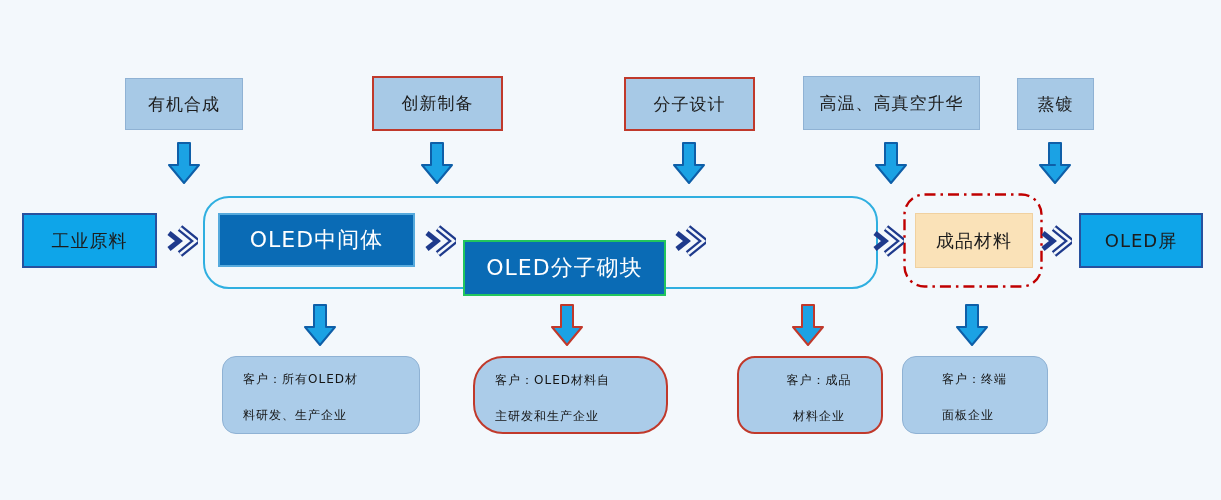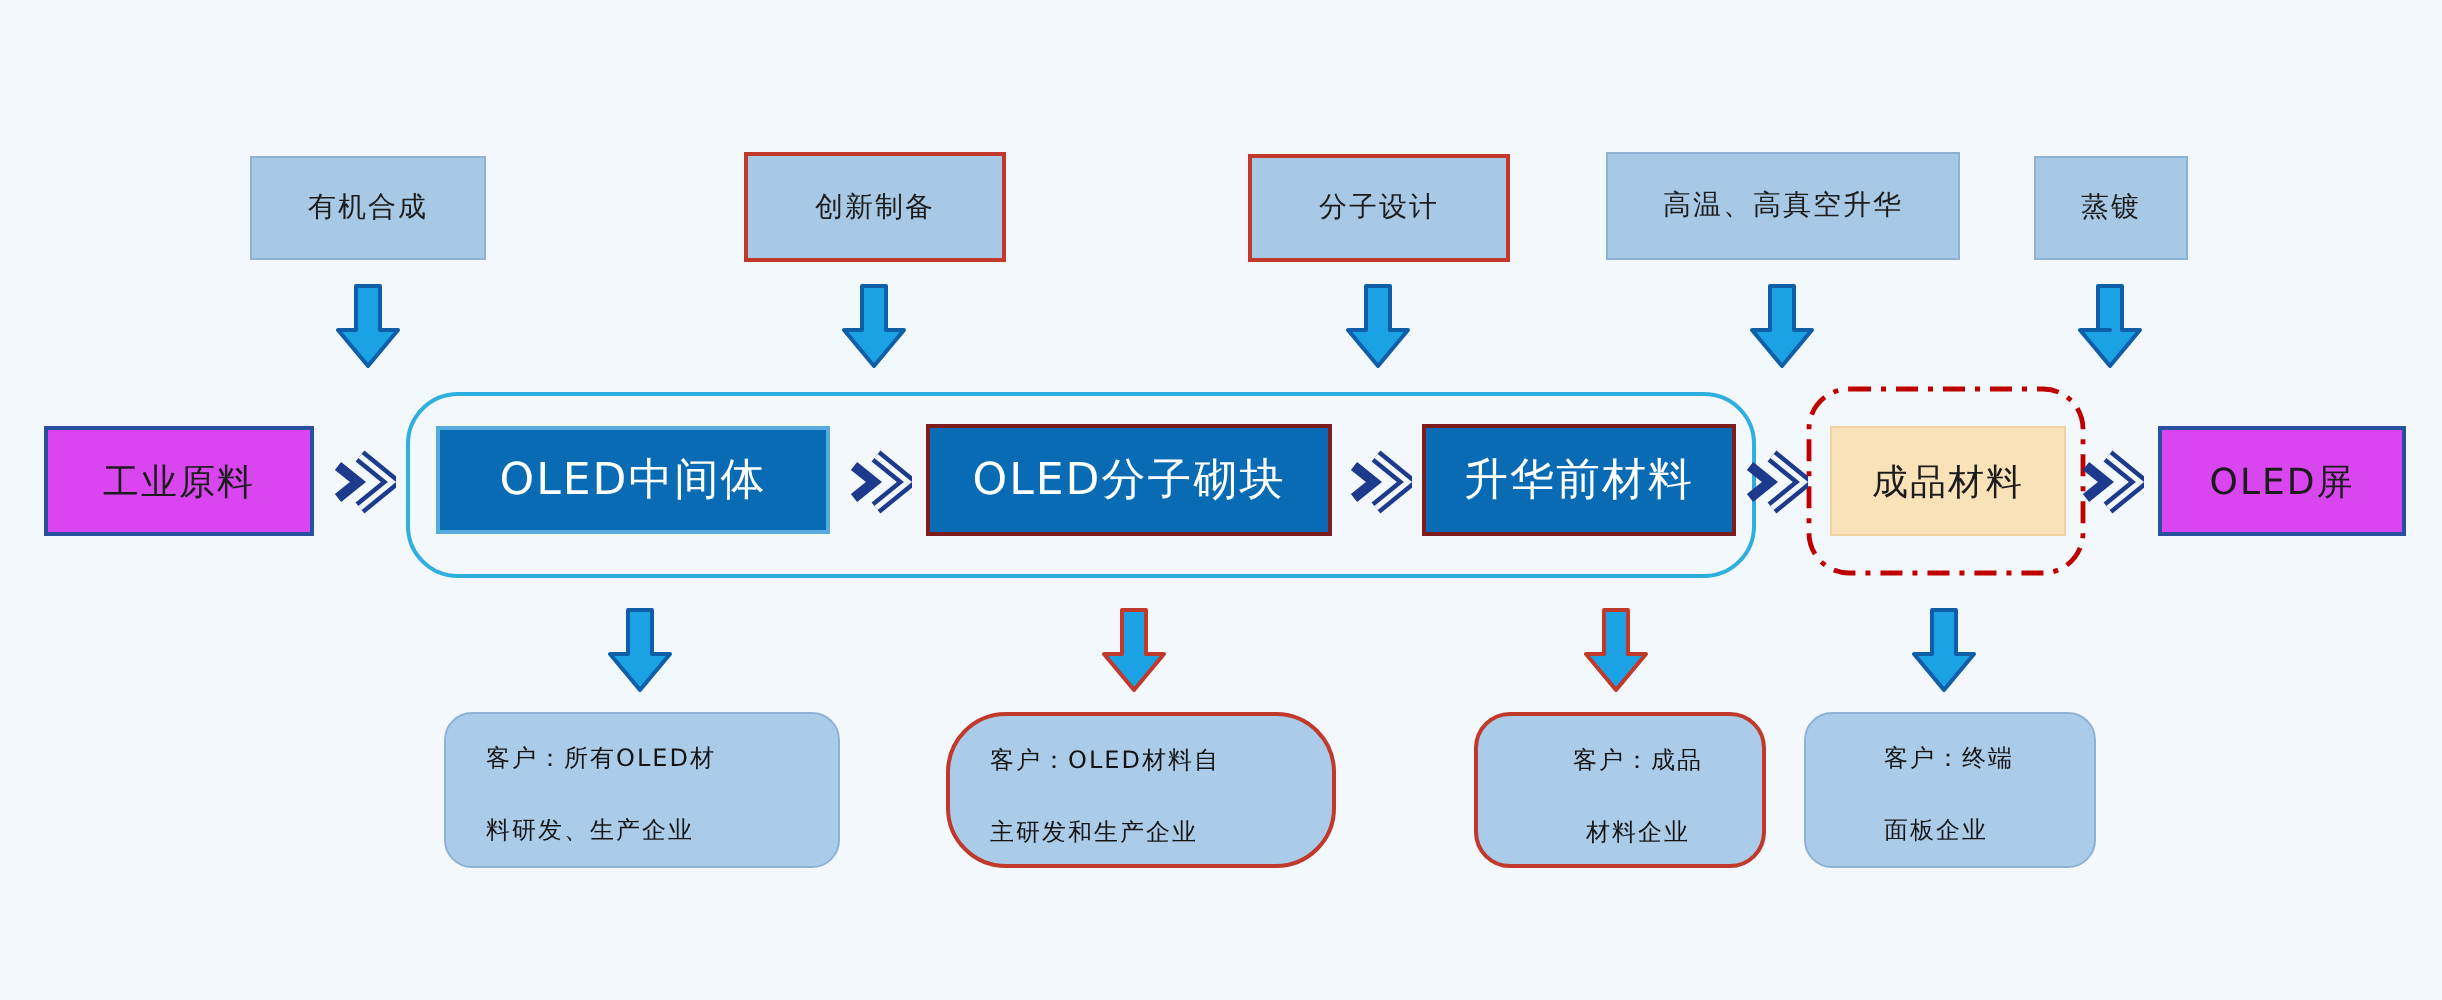--- a/index.html
+++ b/index.html
@@ -10,45 +10,46 @@
   .stage{
     position:relative;
     width:1221px;height:500px;
     background:#f3f8fc;
     overflow:hidden;
   }
   .node{
     position:absolute;
     display:flex;align-items:center;justify-content:center;
     box-sizing:border-box;
-    font-size:14px;
+    font-size:17px;
     color:#1c1c1c;
     letter-spacing:1px;
     white-space:nowrap;
   }
   .box-lt{
     background:#a7c9e6;
     border:1px solid #8fb2d4;
   }
   .red-b{
     border:2px solid #c0392b;
   }
   .box-dk{
     background:#0a6bb5;
     color:#ffffff;
     font-size:22px;
   }
   .blue-b{
     border:2px solid #56aadd;
   }
   .red-b2{
-    border:2px solid #7f1d1d;
+    border:2px solid #22c55e;
+    margin-top:28px;
   }
   .box-wh{
-    background:#d946ef;
+    background:#0ea5e9;
     border:2px solid #27519e;
     font-size:18px;
   }
   .box-or{
     background:#fae2b8;
     border:1px solid #f0d1a0;
     font-size:18px;
   }
   .chain-frame{
     position:absolute;
@@ -106,21 +107,20 @@
   <svg class="abs" style="left:903px;top:193px;" width="140" height="95" viewBox="0 0 140 95">
     <rect x="1.5" y="1.5" width="137" height="92" rx="20" fill="none" stroke="#c00000" stroke-width="2.4" stroke-dasharray="11 5 2.5 5"></rect>
   </svg>
 
   <div class="node box-wh" style="left:22px;top:213px;width:135px;height:55px;">工业原料</div>
 
   <div class="node box-dk blue-b" style="left:218px;top:213px;width:197px;height:54px;">OLED中间体</div>
 
   <div class="node box-dk red-b2" style="left:463px;top:212px;width:203px;height:56px;">OLED分子砌块</div>
 
-  <div class="node box-dk red-b2" style="left:711px;top:212px;width:157px;height:56px;">升华前材料</div>
 
   <div class="node box-or" style="left:915px;top:213px;width:118px;height:55px;">成品材料</div>
 
   <div class="node box-wh" style="left:1079px;top:213px;width:124px;height:55px;">OLED屏</div>
 
   <svg class="abs" style="left:166px;top:224px;" width="32" height="34" viewBox="0 0 32 34">
     <path d="M3 9 L13 17 L3 25" fill="none" stroke="#1e3a8c" stroke-width="5"></path>
     <path d="M14 4 L30 17 L14 30" fill="none" stroke="#1e3a8c" stroke-width="7"></path>
     <path d="M14 4 L30 17 L14 30" fill="none" stroke="#f3f8fc" stroke-width="2.6"></path>
   </svg>

